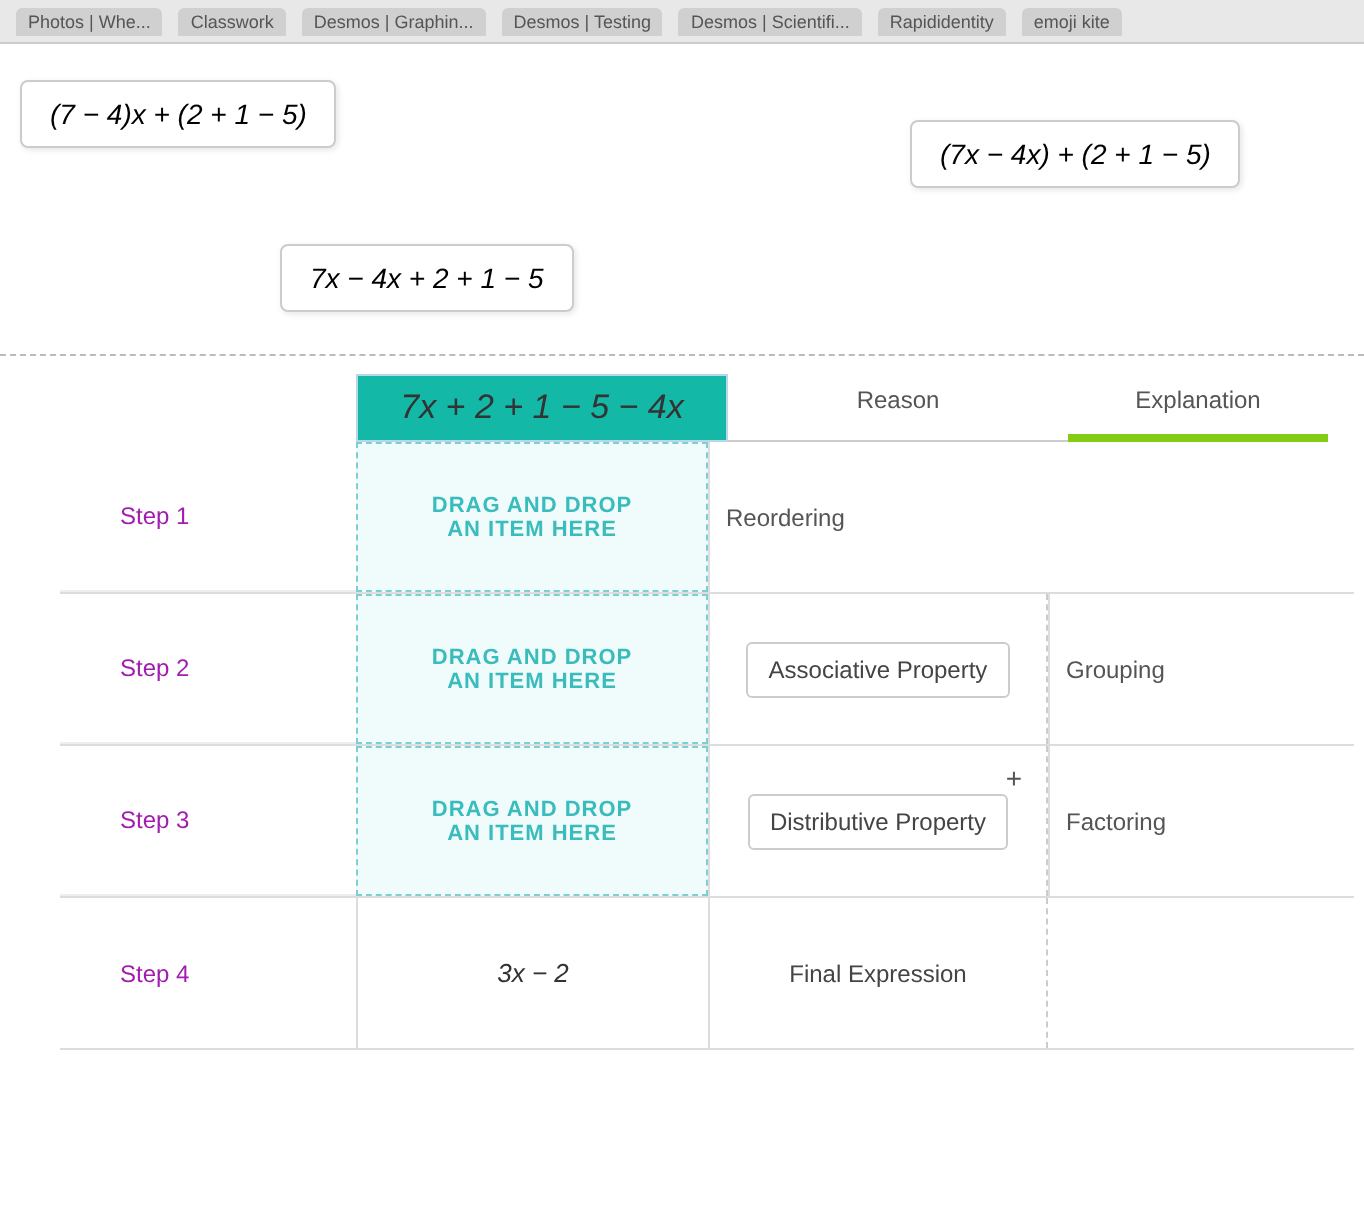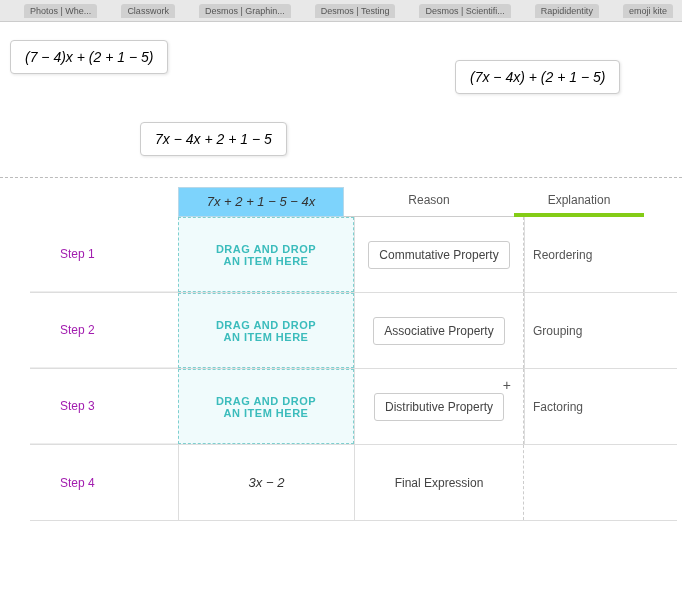--- a/index.html
+++ b/index.html
@@ -22,21 +22,20 @@
       font-size: 10px;
       color: #555;
       overflow: hidden;
     }
     .tab {
       padding: 2px 6px;
       background: #d0d0d0;
       border-radius: 3px 3px 0 0;
       font-size: 9px;
       white-space: nowrap;
-      margin-left: 16px;
     }
     .main-content {
       background: white;
       width: 682px;
       height: 582px;
       position: relative;
       overflow: hidden;
     }
     
     .expr-box {
@@ -67,26 +66,26 @@
       position: absolute;
       top: 165px;
       left: 30px;
       right: 5px;
     }
     .table-header-row {
       display: flex;
       margin-left: 148px;
     }
     .col-expression {
-      width: 166px;
-      background: #7dd3fc;
+      width: 186px;
+      background: #14b8a6;
       border: 1px solid #b8d8e8;
       text-align: center;
       padding: 6px 4px;
-      font-size: 13px;
+      font-size: 17px;
       font-style: italic;
       color: #333;
     }
     .col-reason-header {
       width: 170px;
       text-align: center;
       padding: 6px 4px;
       font-size: 12px;
       color: #555;
       border-bottom: 1px solid #ccc;
@@ -243,25 +242,20 @@
     </div>
 
     <div class="table-row">
       <div class="step-label">
         <span>Step 1</span>
       </div>
       <div class="drag-drop-cell dashed-border-row">
         <span style="white-space:pre-line;">DRAG AND DROP
 AN ITEM HERE</span>
       </div>
-      <div class="reason-cell">
-        <div class="reason-box">
-          <span>Commutative Property</span>
-        </div>
-      </div>
       <div class="explanation-cell">
         <span>Reordering</span>
       </div>
     </div>
 
     <div class="table-row">
       <div class="step-label">
         <span>Step 2</span>
       </div>
       <div class="drag-drop-cell dashed-border-row">

